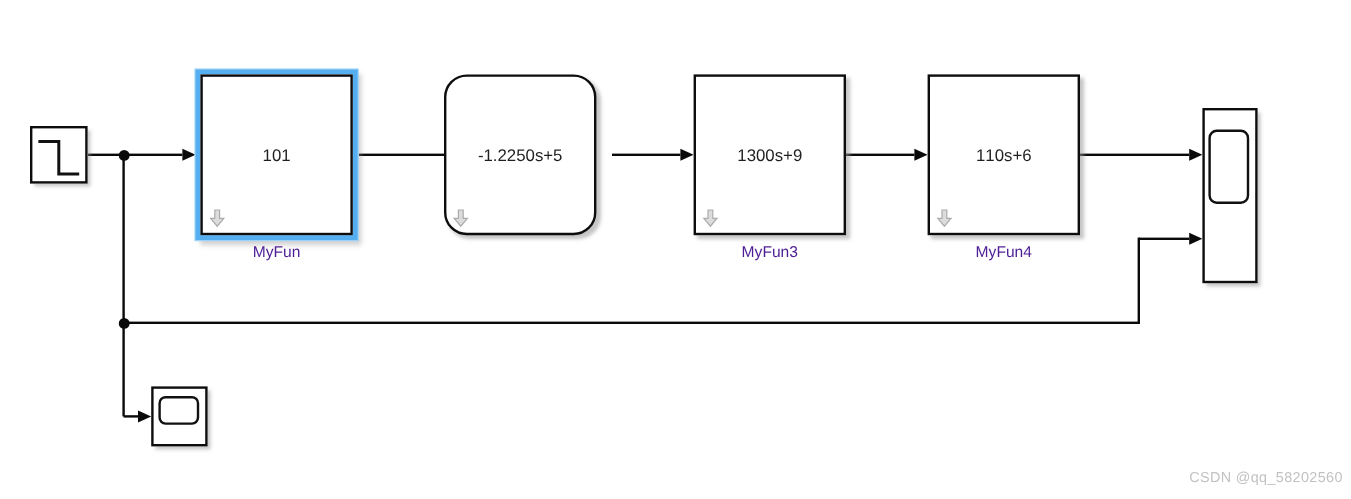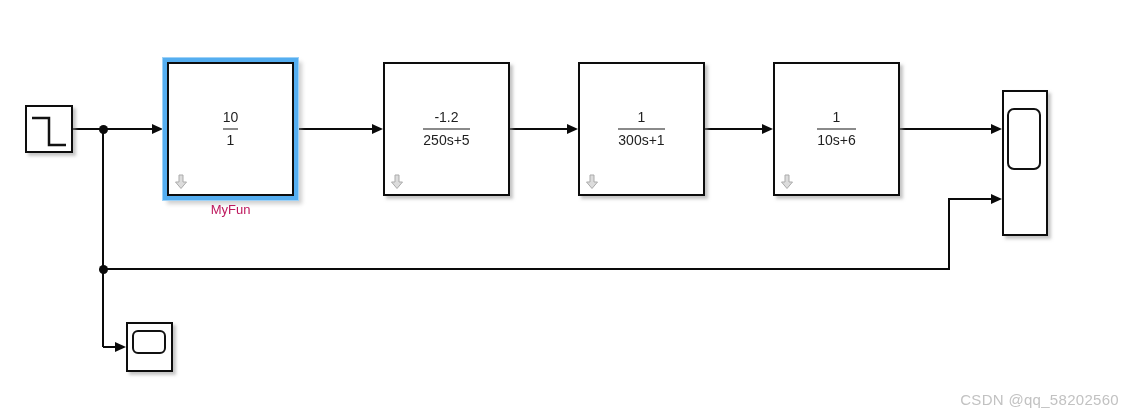--- a/index.html
+++ b/index.html
@@ -19,27 +19,27 @@
     box-sizing: border-box;
     background: #ffffff;
     border: 2px solid #0d0d0d;
     box-shadow: 3px 3px 3px rgba(150,150,150,0.55);
   }
   .tf-block { width: 127px; height: 134px; top: 62px;
     display: flex; align-items: center; justify-content: center; }
   .tf-block.selected {
     box-shadow: 0 0 0 4px #55aef0, 0 0 0 5px #9ed2f7, 4px 4px 4px 4px rgba(150,150,150,0.45);
   }
-  .fraction { display: inline-flex; flex-direction: column; align-items: center;
+  .fraction { display: inline-flex; flex-direction: row; align-items: center;
     font-size: 14px; line-height: 17px; color: #1f1f1f; }
   .frac-bar { align-self: stretch; height: 2px; background: #8a8a8a; margin: 2px 0; }
   .badge { position: absolute; left: 5px; bottom: 4px; width: 14px; height: 16px; }
 
   .blk-label { position: absolute; top: 202px; width: 127px; text-align: center;
-    font-size: 13px; color: #be185d; }
+    font-size: 13px; color: #4c1d95; }
 
   .step-block { left: 25px; top: 105px; width: 48px; height: 48px; }
 
   .scope-block { left: 1002px; top: 90px; width: 46px; height: 146px; }
   .scope-screen { position: absolute; box-sizing: border-box;
     border: 2px solid #111111; border-radius: 7px; background: #ffffff; }
   .scope-block .scope-screen { left: 3px; top: 16px; width: 34px; height: 62px; }
   .scope1-block { left: 126px; top: 322px; width: 47px; height: 50px; }
   .scope1-block .scope-screen { left: 4px; top: 6px; width: 34px; height: 24px; border-radius: 6px; }
 
@@ -47,21 +47,21 @@
   .h-wire { position: absolute; height: 2px; background: #0a0a0a; }
   .v-wire { position: absolute; width: 2px; background: #0a0a0a; }
   .arrowhead { position: absolute; width: 0; height: 0;
     border-top: 5px solid transparent; border-bottom: 5px solid transparent;
     border-left: 11px solid #0a0a0a; }
   .junction { position: absolute; width: 9px; height: 9px; border-radius: 50%;
     background: #0a0a0a; }
 
   
   .watermark { position: absolute; top: 391px; right: 7px;
-    font-size: 15px; color: #c2c2c2; text-shadow: 1px 1px 0 #ffffff;
+    font-size: 12px; color: #c2c2c2; text-shadow: 1px 1px 0 #ffffff;
     letter-spacing: 0.3px; }
 </style>
 </head>
 <body>
 
 <div id="canvas">
 
   <div class="h-wire" style="left:73px;  top:128px; width:79px;"></div>
   <div class="arrowhead" style="left:152px; top:124px;"></div>
   <div class="junction" style="left:99px; top:125px;"></div>
@@ -101,52 +101,54 @@
       <span>10</span>
       <span class="frac-bar"></span>
       <span>1</span>
     </div>
     <svg class="badge" viewBox="0 0 14 16">
       <path d="M5 1 L9 1 L9 8 L12.5 8 L7 14.5 L1.5 8 L5 8 Z" fill="#dcdcdc" stroke="#ababab" stroke-width="1"></path>
     </svg>
   </div>
   <div class="blk-label" style="left:167px;">MyFun</div>
 
-  <div class="blk tf-block" style="left:383px;">
+  <div class="blk tf-block" style="left:370px;border-radius:19px;">
     <div class="fraction">
       <span>-1.2</span>
       <span class="frac-bar"></span>
       <span>250s+5</span>
     </div>
     <svg class="badge" viewBox="0 0 14 16">
       <path d="M5 1 L9 1 L9 8 L12.5 8 L7 14.5 L1.5 8 L5 8 Z" fill="#dcdcdc" stroke="#ababab" stroke-width="1"></path>
     </svg>
   </div>
 
   <div class="blk tf-block" style="left:578px;">
     <div class="fraction">
       <span>1</span>
       <span class="frac-bar"></span>
-      <span>300s+1</span>
+      <span>300s+9</span>
     </div>
     <svg class="badge" viewBox="0 0 14 16">
       <path d="M5 1 L9 1 L9 8 L12.5 8 L7 14.5 L1.5 8 L5 8 Z" fill="#dcdcdc" stroke="#ababab" stroke-width="1"></path>
     </svg>
   </div>
+  <div class="blk-label" style="left:578px;">MyFun3</div>
 
   <div class="blk tf-block" style="left:773px;">
     <div class="fraction">
       <span>1</span>
       <span class="frac-bar"></span>
       <span>10s+6</span>
     </div>
     <svg class="badge" viewBox="0 0 14 16">
       <path d="M5 1 L9 1 L9 8 L12.5 8 L7 14.5 L1.5 8 L5 8 Z" fill="#dcdcdc" stroke="#ababab" stroke-width="1"></path>
     </svg>
   </div>
+  <div class="blk-label" style="left:773px;">MyFun4</div>
 
   <div class="blk scope-block">
     <div class="scope-screen"></div>
   </div>
 
   <div class="blk scope1-block">
     <div class="scope-screen"></div>
   </div>
 
   <div class="watermark">CSDN @qq_58202560</div>

